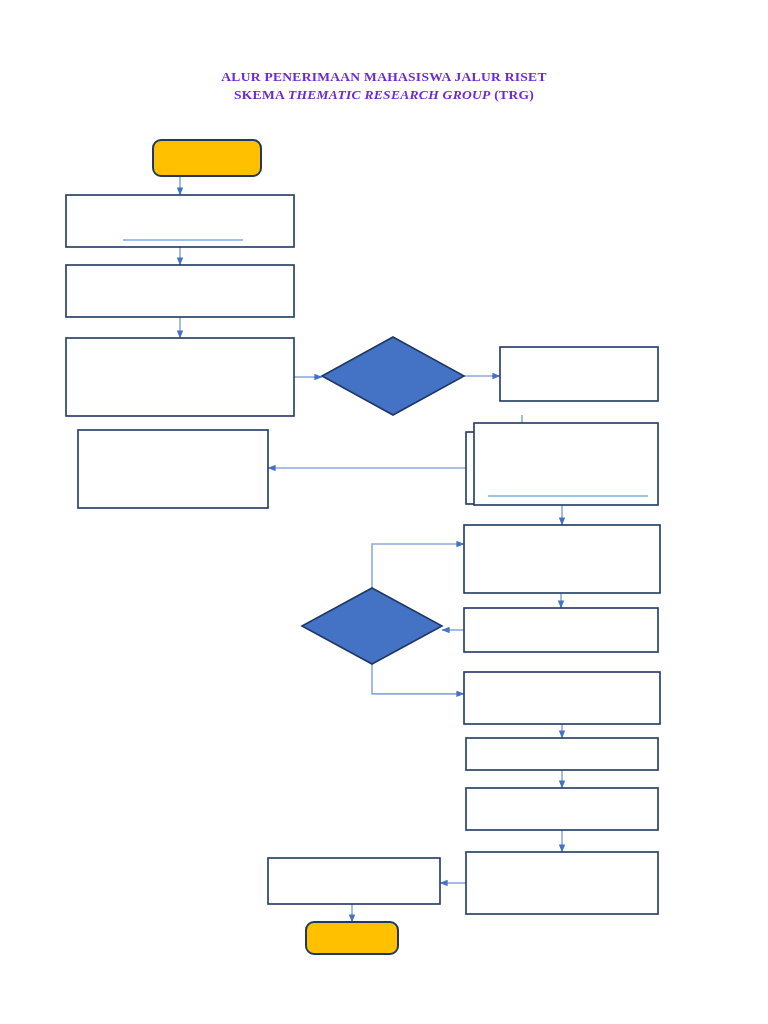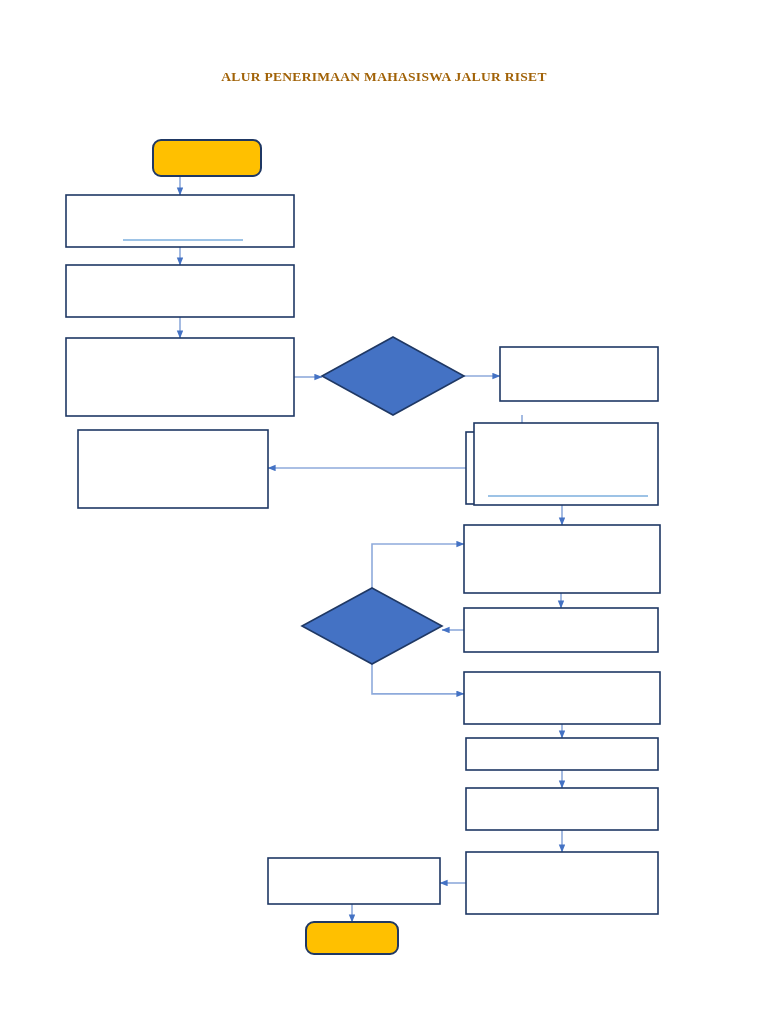--- a/index.html
+++ b/index.html
@@ -31,21 +31,21 @@
     top: 68px;
     width: 768px;
     text-align: center;
     line-height: 1.35;
   }
   .title-line {
     font-family: "Liberation Serif", "DejaVu Serif", serif;
     font-weight: bold;
     font-size: 13.5px;
     letter-spacing: 0.3px;
-    color: #a16207;
+    color: #6d28d9;
     white-space: nowrap;
   }
   .title-em {
     font-style: italic;
   }
   .node-label {
     position: absolute;
     font-family: "Liberation Serif", "DejaVu Serif", serif;
     font-size: 9px;
     color: #000000;
@@ -55,20 +55,21 @@
     pointer-events: none;
   }
 </style>
 </head>
 <body>
 
 <div id="page">
 
   <div class="title-block">
     <div class="title-line">ALUR PENERIMAAN MAHASISWA JALUR RISET</div>
+    <div class="title-line"><span>SKEMA </span><span class="title-em">THEMATIC RESEARCH GROUP</span><span> (TRG)</span></div>
   </div>
 
   <svg id="flow-svg" viewBox="0 0 768 1024">
     <defs>
       <marker id="arrow" markerWidth="9" markerHeight="9" refX="7.6" refY="3.2" orient="auto" markerUnits="userSpaceOnUse">
         <path d="M0,0 L8,3.2 L0,6.4 z" fill="#4472C4"></path>
       </marker>
     </defs>
     <g id="edges-layer">
         <g>

